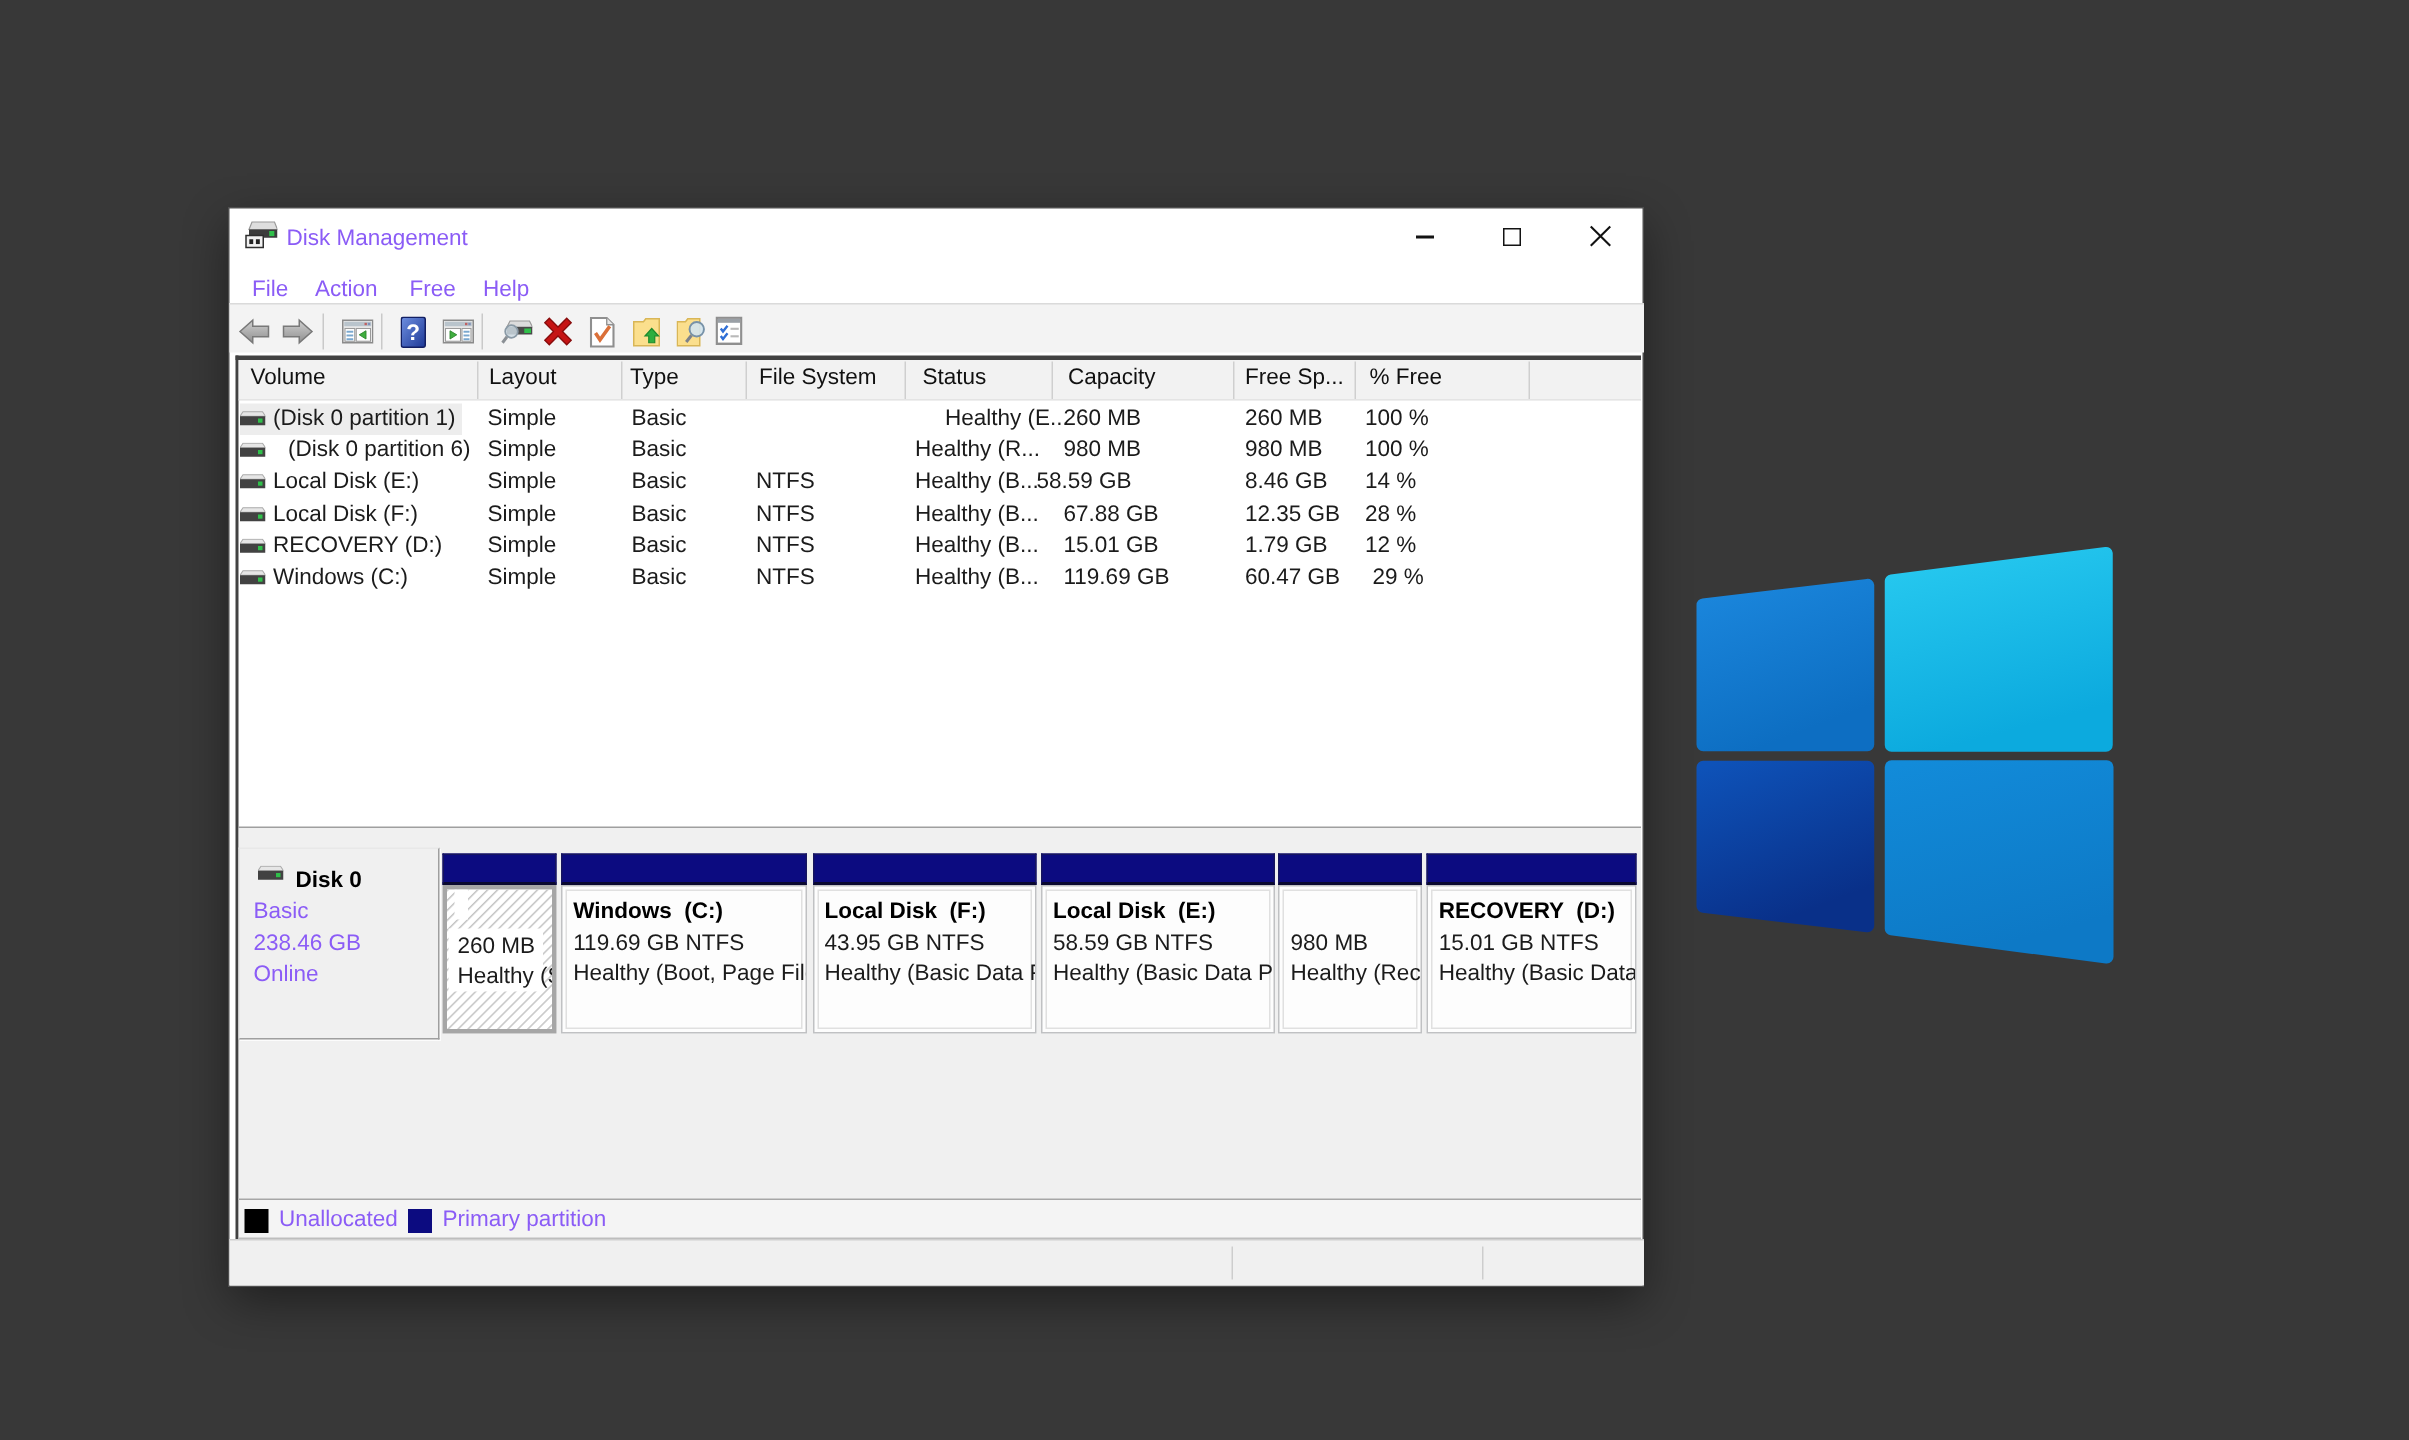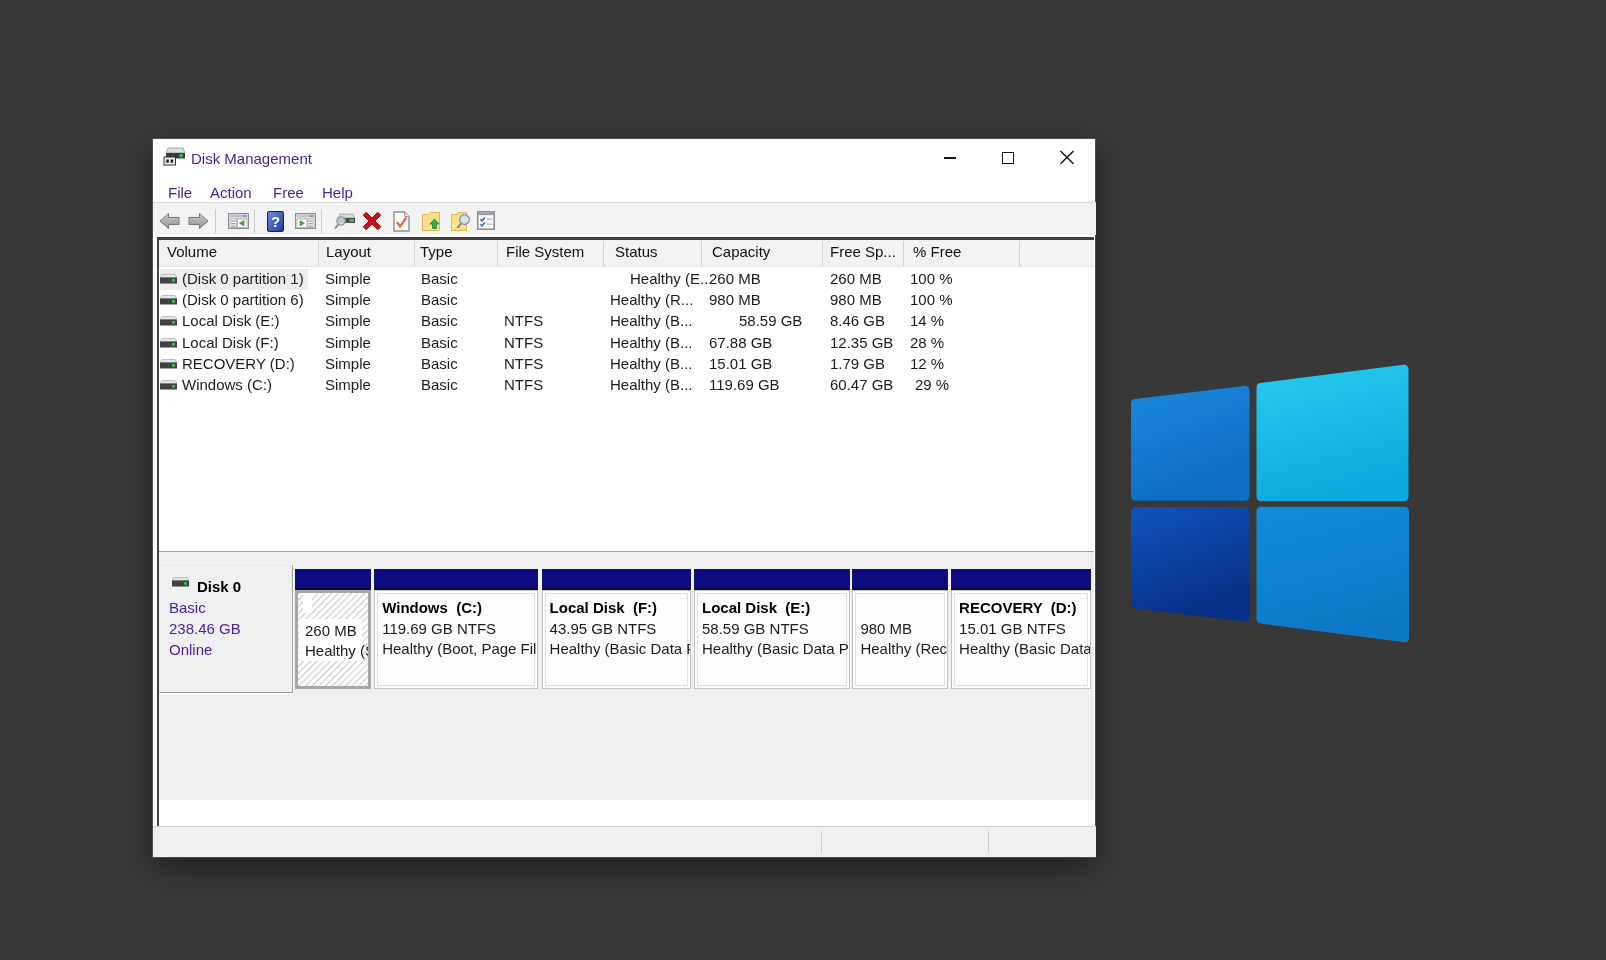--- a/index.html
+++ b/index.html
@@ -1,20 +1,20 @@
 <!DOCTYPE html>
 <html><head>
 <meta charset="utf-8">
 <style>
 html,body{margin:0;padding:0}
 body{width:1606px;height:960px;background:#383838;overflow:hidden;position:relative;
   font-family:"Liberation Sans",sans-serif;-webkit-font-smoothing:antialiased}
 #win{position:absolute;left:153px;top:139px;width:942px;height:718px;background:#fff;
   box-shadow:0 0 0 1px #4e4e4e,0 10px 30px rgba(0,0,0,.45)}
-.t{position:absolute;white-space:pre;color:#4c1d95;font-size:15px;line-height:20px}
+.t{position:absolute;white-space:pre;color:#8b5cf6;font-size:15px;line-height:20px}
 
 #title{left:38px;top:10px}
 #mm{position:absolute;left:791px;top:18px;width:12px;height:2px;background:#131313}
 #mx{position:absolute;left:849px;top:13px;width:10px;height:10px;border:1.4px solid #131313}
 
 .menu{top:44px}
 
 #toolbar{position:absolute;left:0;top:63px;width:943px;height:33px;background:#f3f3f3;border-top:1px solid #dadada;box-sizing:border-box}
 .tsep{position:absolute;top:70px;width:1px;height:24px;background:#c9c9c9}
 .icon{position:absolute;top:72px}
@@ -197,40 +197,40 @@
           <span class="c" style="left:550px">260 MB</span>
           <span class="c" style="left:671px">260 MB</span>
           <span class="c" style="left:751px">100 %</span>
         </div>
         <div class="row" style="top:50.2px">
           <svg style="position:absolute;left:1px;top:5px" width="17" height="10" viewBox="0 0 17 10">
             <polygon points="2,0.5 15,0.5 17,3.5 0,3.5" fill="#e6e6e6" stroke="#ababab" stroke-width="0.7"></polygon>
             <rect x="0" y="3.5" width="17" height="6" fill="#424242"></rect>
             <rect x="12" y="5" width="3" height="2.8" fill="#2fc04a"></rect>
           </svg>
-          <span class="c" style="left:23px">(Disk 0 partition 6)</span>
+          <span class="c" style="left:33px">(Disk 0 partition 6)</span>
           <span class="c" style="left:166px">Simple</span>
           <span class="c" style="left:262px">Basic</span>
           <span class="c" style="left:451px">Healthy (R...</span>
           <span class="c" style="left:550px">980 MB</span>
           <span class="c" style="left:671px">980 MB</span>
           <span class="c" style="left:751px">100 %</span>
         </div>
         <div class="row" style="top:71.4px">
           <svg style="position:absolute;left:1px;top:5px" width="17" height="10" viewBox="0 0 17 10">
             <polygon points="2,0.5 15,0.5 17,3.5 0,3.5" fill="#e6e6e6" stroke="#ababab" stroke-width="0.7"></polygon>
             <rect x="0" y="3.5" width="17" height="6" fill="#424242"></rect>
             <rect x="12" y="5" width="3" height="2.8" fill="#2fc04a"></rect>
           </svg>
           <span class="c" style="left:23px">Local Disk (E:)</span>
           <span class="c" style="left:166px">Simple</span>
           <span class="c" style="left:262px">Basic</span>
           <span class="c" style="left:345px">NTFS</span>
           <span class="c" style="left:451px">Healthy (B...</span>
-          <span class="c" style="left:580px">58.59 GB</span>
+          <span class="c" style="left:532px">58.59 GB</span>
           <span class="c" style="left:671px">8.46 GB</span>
           <span class="c" style="left:751px">14 %</span>
         </div>
         <div class="row" style="top:92.6px">
           <svg style="position:absolute;left:1px;top:5px" width="17" height="10" viewBox="0 0 17 10">
             <polygon points="2,0.5 15,0.5 17,3.5 0,3.5" fill="#e6e6e6" stroke="#ababab" stroke-width="0.7"></polygon>
             <rect x="0" y="3.5" width="17" height="6" fill="#424242"></rect>
             <rect x="12" y="5" width="3" height="2.8" fill="#2fc04a"></rect>
           </svg>
           <span class="c" style="left:23px">Local Disk (F:)</span>
@@ -345,20 +345,26 @@
           <div class="pbox" style="left:792.1px;width:139.5px">
             <div class="nbar"></div>
             <div class="pbody">
               <div class="pin"></div>
               <div class="ptxt"><b>RECOVERY  (D:)</b>
 15.01 GB NTFS
 Healthy (Basic Data</div>
             </div>
           </div>
         </div>
+    </div>
+    <div id="legend">
+      <div style="position:absolute;left:4px;top:6px;width:16px;height:16px;background:#000"></div>
+      <span class="t" style="left:27px;top:3px">Unallocated</span>
+      <div style="position:absolute;left:113px;top:6px;width:16px;height:16px;background:#0c0b80"></div>
+      <span class="t" style="left:136px;top:3px">Primary partition</span>
     </div>
   </div>
   <div id="status"></div>
   <div class="ssep" style="left:668px"></div>
   <div class="ssep" style="left:835px"></div>
 </div>
 
 <svg style="position:absolute;left:1120px;top:355px" width="300" height="295" viewBox="0 0 300 295">
   <defs>
     <linearGradient id="wtl" x1="0" y1="0" x2="0.4" y2="1">

